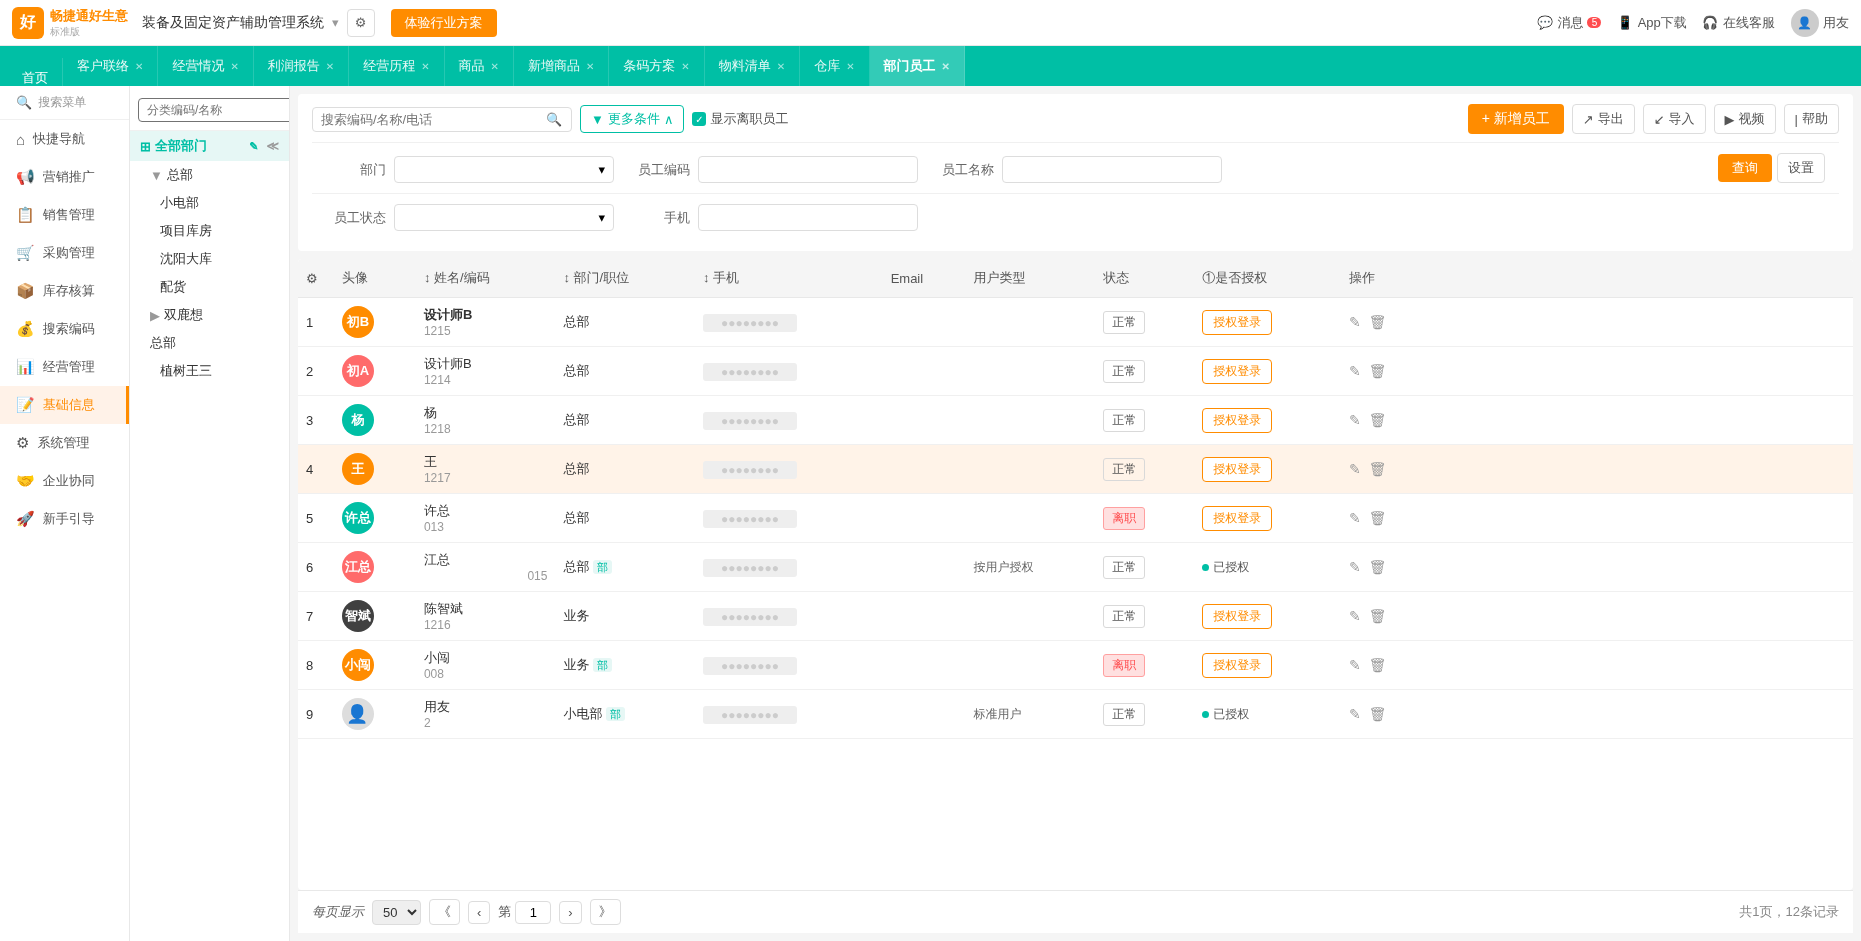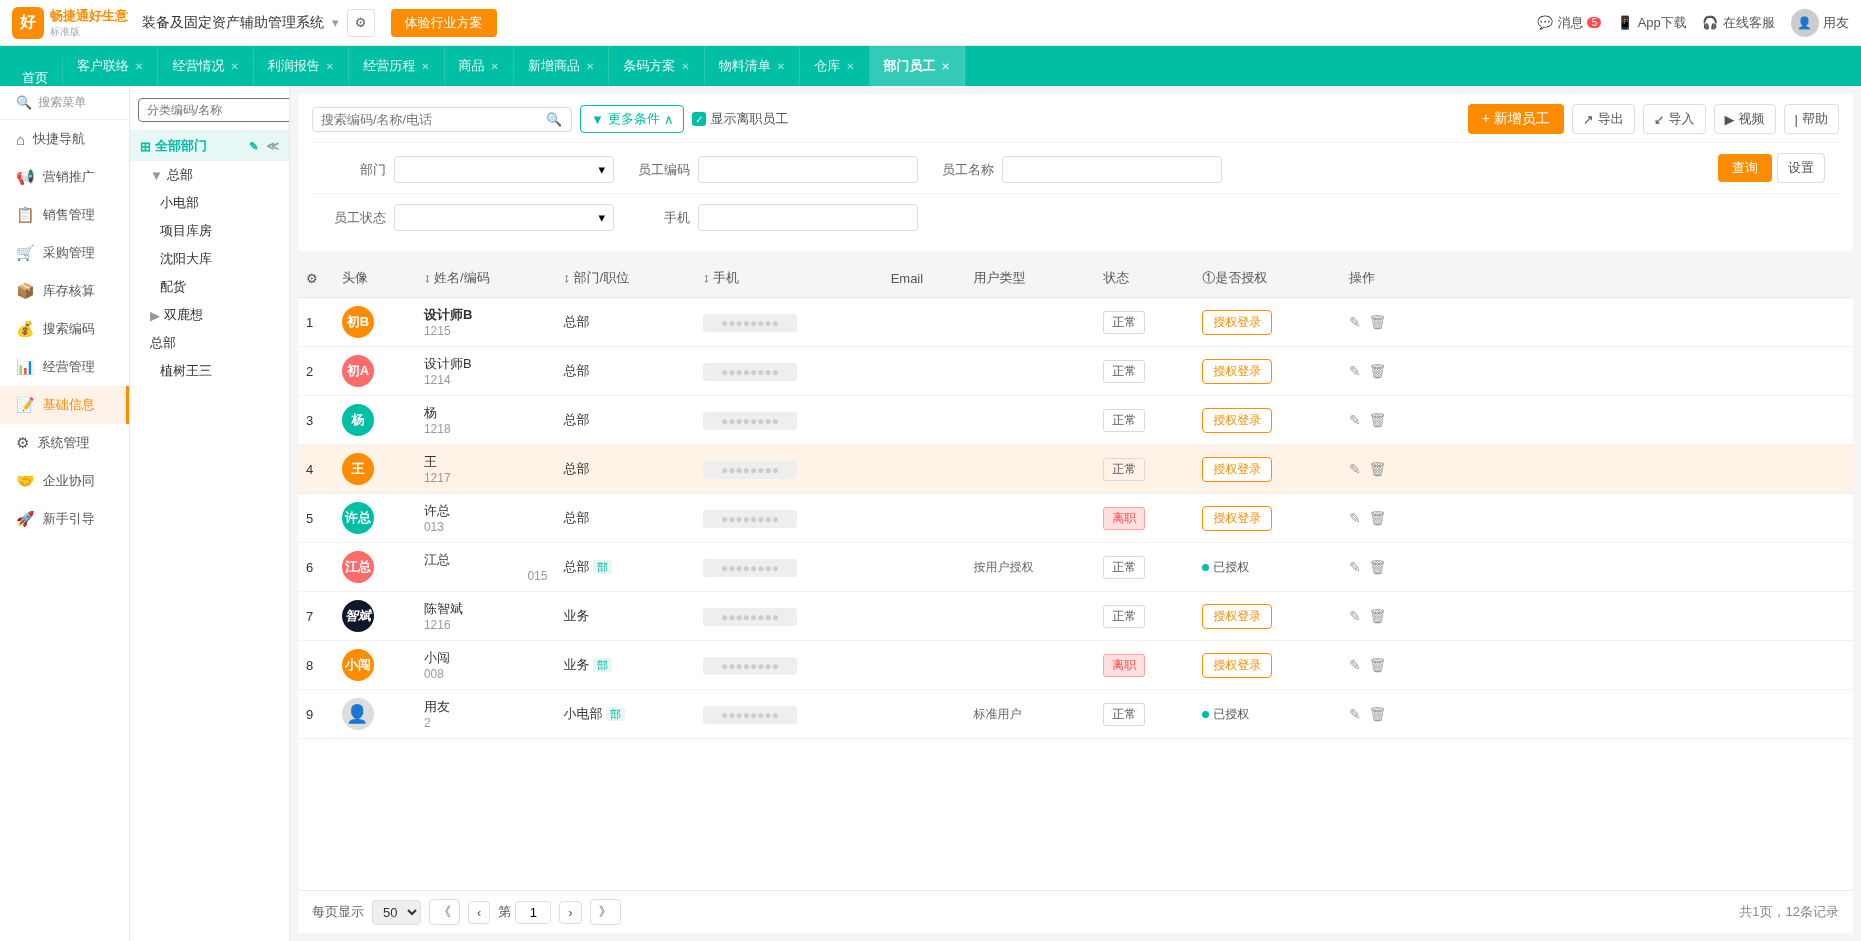--- a/index.html
+++ b/index.html
@@ -88,21 +88,21 @@
     .status-resigned { background: #ffe0e0; color: #ff4d4f; border: 1px solid #ffa0a0; }
     .auth-btn { border: 1px solid #ff8c00; color: #ff8c00; background: #fff; border-radius: 4px; padding: 3px 10px; cursor: pointer; font-size: 12px; white-space: nowrap; }
     .auth-granted { color: #555; font-size: 12px; display: flex; align-items: center; gap: 4px; }
     .dot-green { width: 7px; height: 7px; border-radius: 50%; background: #00bfa5; display: inline-block; }
     .user-type { color: #666; font-size: 12px; }
     .op-btns { display: flex; gap: 8px; align-items: center; }
     .op-btn { color: #999; cursor: pointer; font-size: 14px; }
 
     
     .pagination-bar { background: #fff; border-top: 1px solid #e8e8e8; padding: 8px 14px; display: flex; align-items: center; gap: 8px; font-size: 13px; color: #555; flex-shrink: 0; }
-    .page-size-label { color: #666; }
+    .page-size-label { color: #666; font-style: italic; }
     .page-select { border: 1px solid #ddd; border-radius: 4px; padding: 3px 6px; font-size: 13px; color: #333; }
     .page-btn { border: 1px solid #ddd; border-radius: 4px; padding: 3px 8px; cursor: pointer; background: #fff; color: #555; font-size: 13px; }
     .page-btn:disabled { color: #ccc; cursor: not-allowed; }
     .page-info { display: flex; align-items: center; gap: 4px; }
     .page-input { border: 1px solid #ddd; border-radius: 4px; width: 36px; text-align: center; padding: 3px; font-size: 13px; }
     .total-info { margin-left: auto; color: #888; }
   </style>
 </head>
 <body>
 
@@ -463,21 +463,21 @@
                   <td>
                     <div class="op-btns">
                       <span class="op-btn" title="编辑">✎</span>
                       <span class="op-btn" title="删除">🗑</span>
                     </div>
                   </td>
                 </tr>
                 <tr>
                   <td>7</td>
                   <td>
-                    <div class="avatar-circle-sm" style="background: #0f172a; font-style: italic;">智斌</div>
+                    <div class="avatar-circle-sm" style="background: #404040;">智斌</div>
                   </td>
                   <td>
                     <div style="font-weight:500;">陈智斌</div>
                     <div style="color:#999;font-size:12px;">1216</div>
                   </td>
                   <td>业务</td>
                   <td><span style="background:#eee;color:#ccc;border-radius:3px;padding:2px 18px;font-size:12px;">●●●●●●●●</span></td>
                   <td></td>
                   <td class="user-type"></td>
                   <td><span class="status-badge status-normal">正常</span></td>

